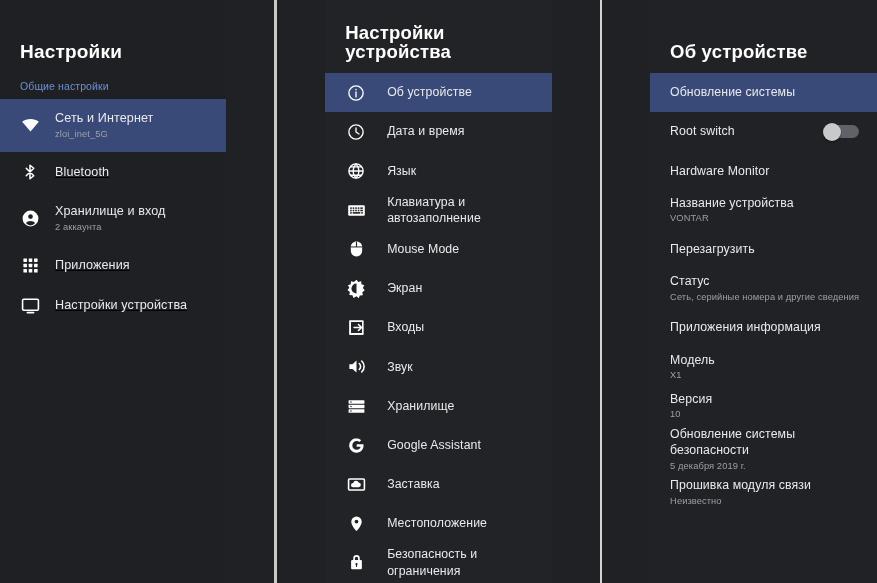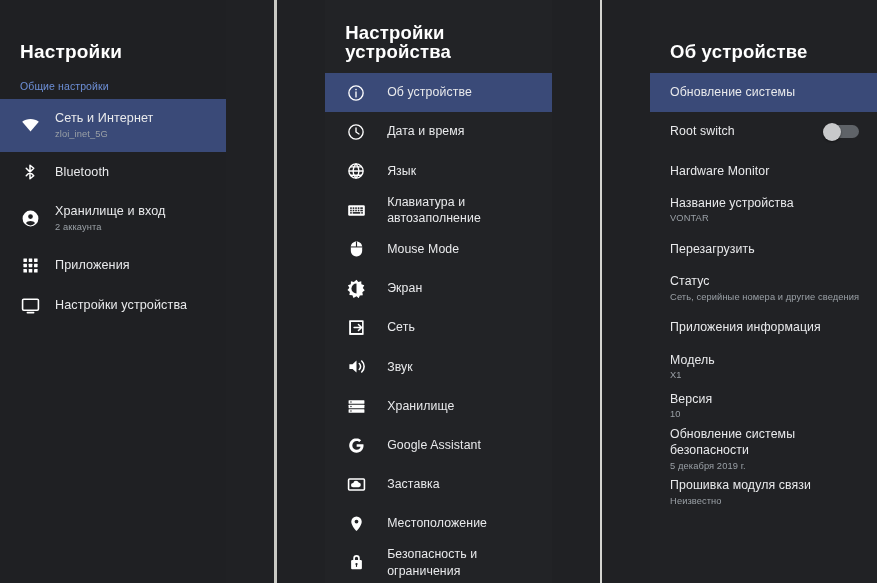--- a/index.html
+++ b/index.html
@@ -84,21 +84,21 @@
   .row-sub {
     color: #9aa0a6;
     font-size: 9.3px;
     line-height: 1.4;
     padding-top: 1px;
     letter-spacing: 0.1px;
   }
 
   
   .panel-left .row { min-height: 53px; padding-left: 10px; }
-  .panel-left .row.no-sub { min-height: 40px; }
+  .panel-left .row.no-sub { min-height: 40px; text-decoration: underline; }
   .panel-left .row-icon { width: 40px; min-width: 40px; }
   .panel-left .row-text { padding-left: 5px; }
   .panel-left .row-title { font-size: 12.6px; }
 
   
   .panel-mid .row { min-height: 39.2px; padding-left: 14px; }
   .panel-mid .row-icon { width: 34px; min-width: 34px; }
   .panel-mid .row-text { padding-left: 14px; }
 
   
@@ -304,21 +304,21 @@
         <div class="row no-sub">
           <div class="row-icon">
             <svg width="19" height="19" viewBox="0 0 24 24" fill="none" stroke="#fff" stroke-width="2">
               <path d="M20 4H4v16h16"></path>
               <path d="M20 4v16" opacity="0"></path>
               <path d="M9 12h9M14.5 8.2 18.5 12l-4 3.8" stroke-linecap="round" stroke-linejoin="round"></path>
               <path d="M4 4h16v16H4z" fill="none"></path>
             </svg>
           </div>
           <div class="row-text">
-            <div class="row-title">Сеть</div>
+            <div class="row-title">Входы</div>
           </div>
         </div>
         <div class="row no-sub">
           <div class="row-icon">
             <svg width="19" height="19" viewBox="0 0 24 24" fill="#fff">
               <path d="M3 9v6h4l5 4.5V4.5L7 9H3z"></path>
               <path d="M15.5 8.2a5.2 5.2 0 010 7.6" fill="none" stroke="#fff" stroke-width="2" stroke-linecap="round"></path>
               <path d="M18.6 5.1a9.4 9.4 0 010 13.8" fill="none" stroke="#fff" stroke-width="2" stroke-linecap="round"></path>
             </svg>
           </div>

